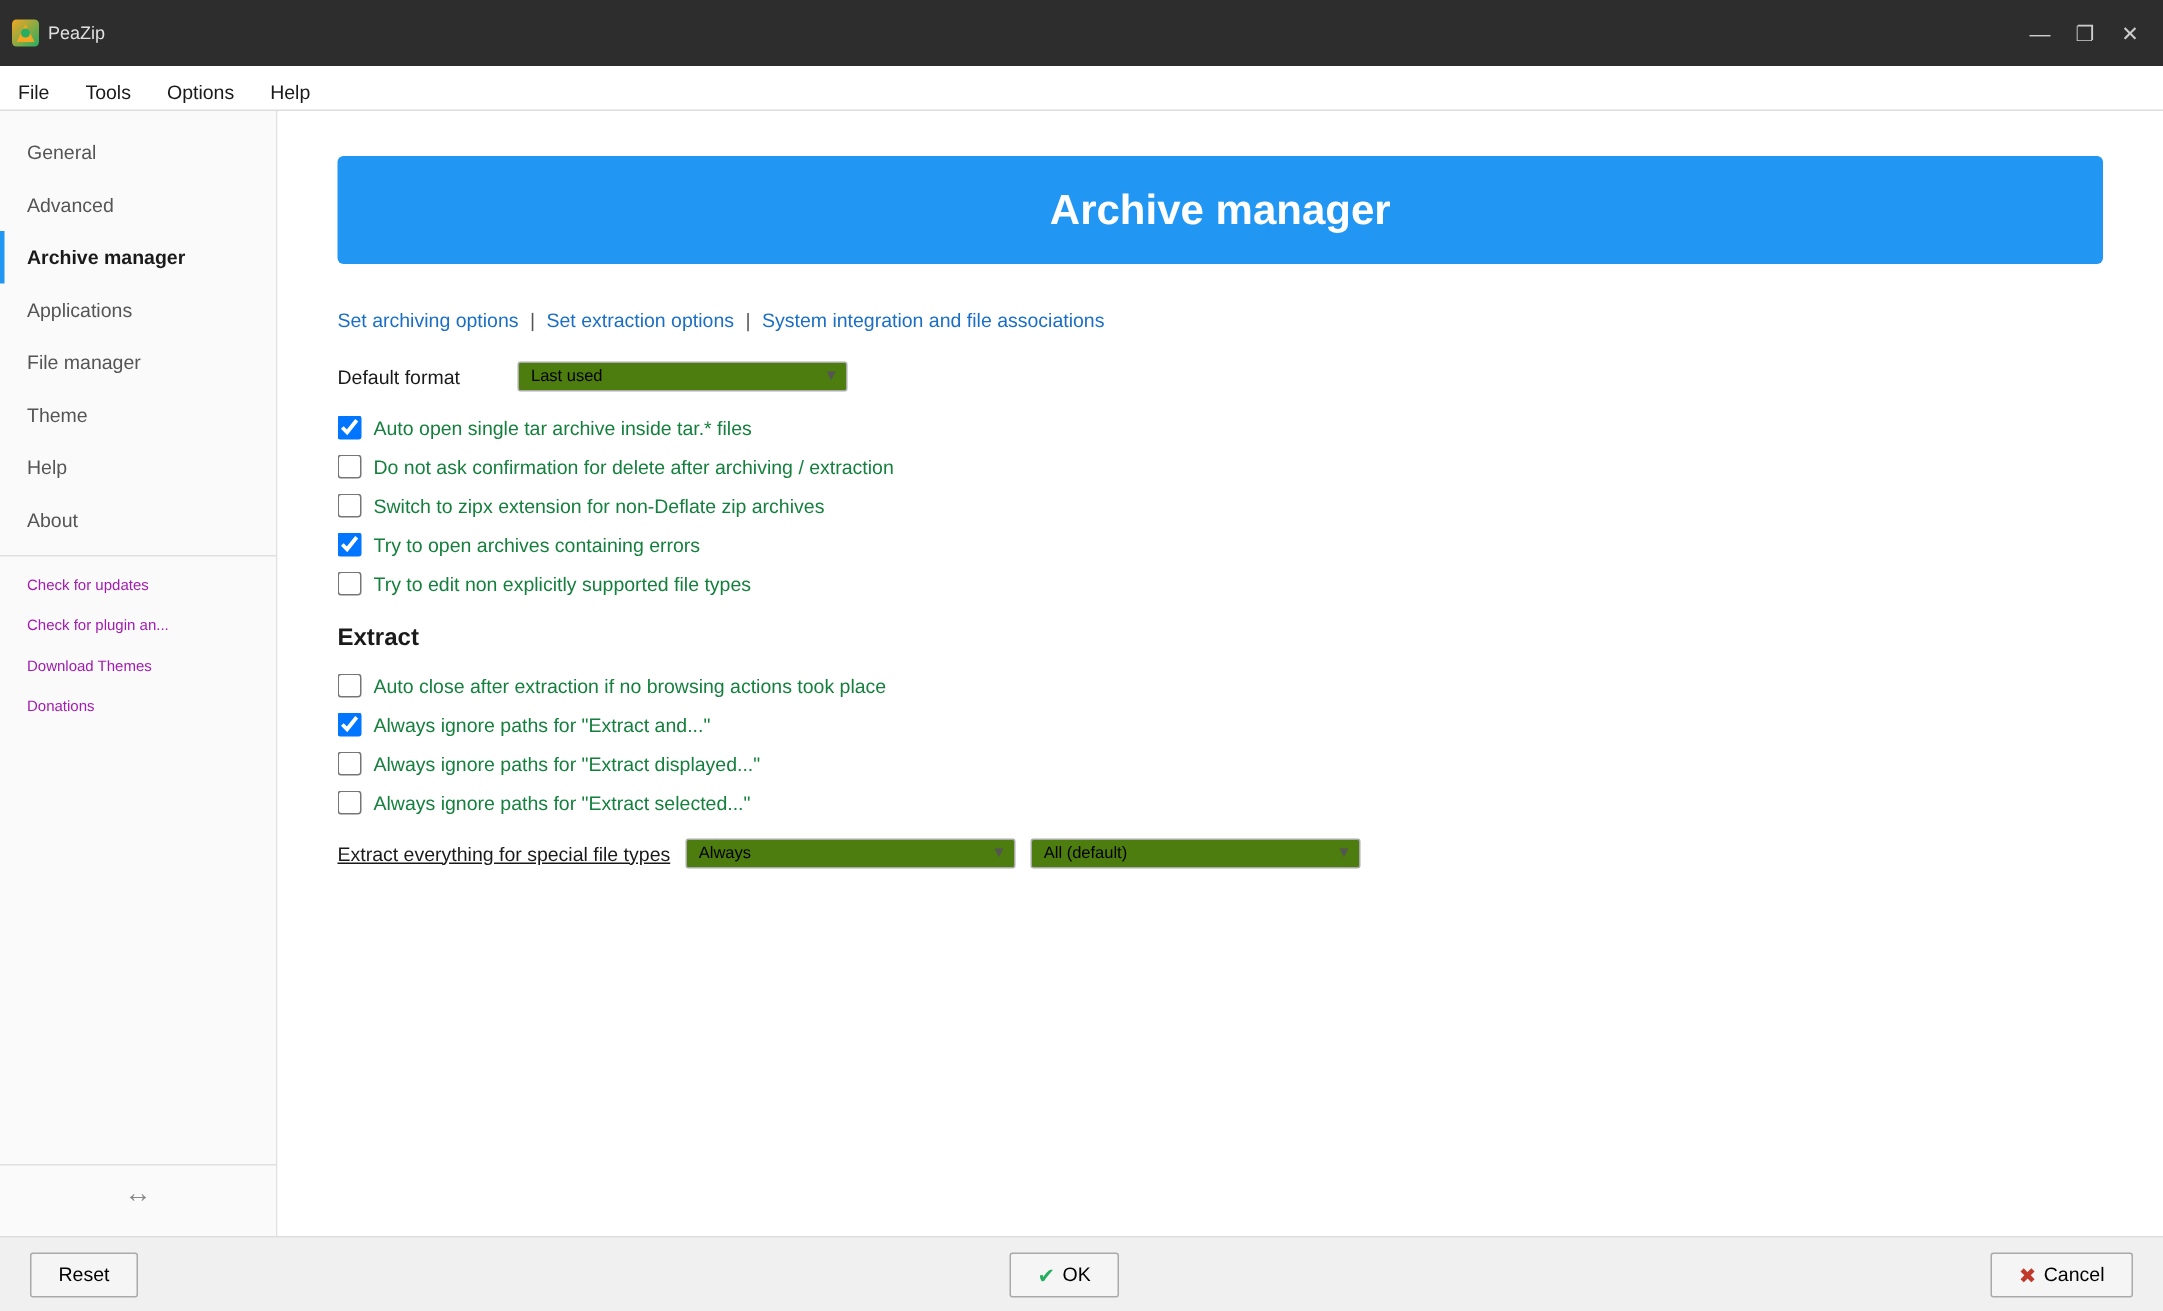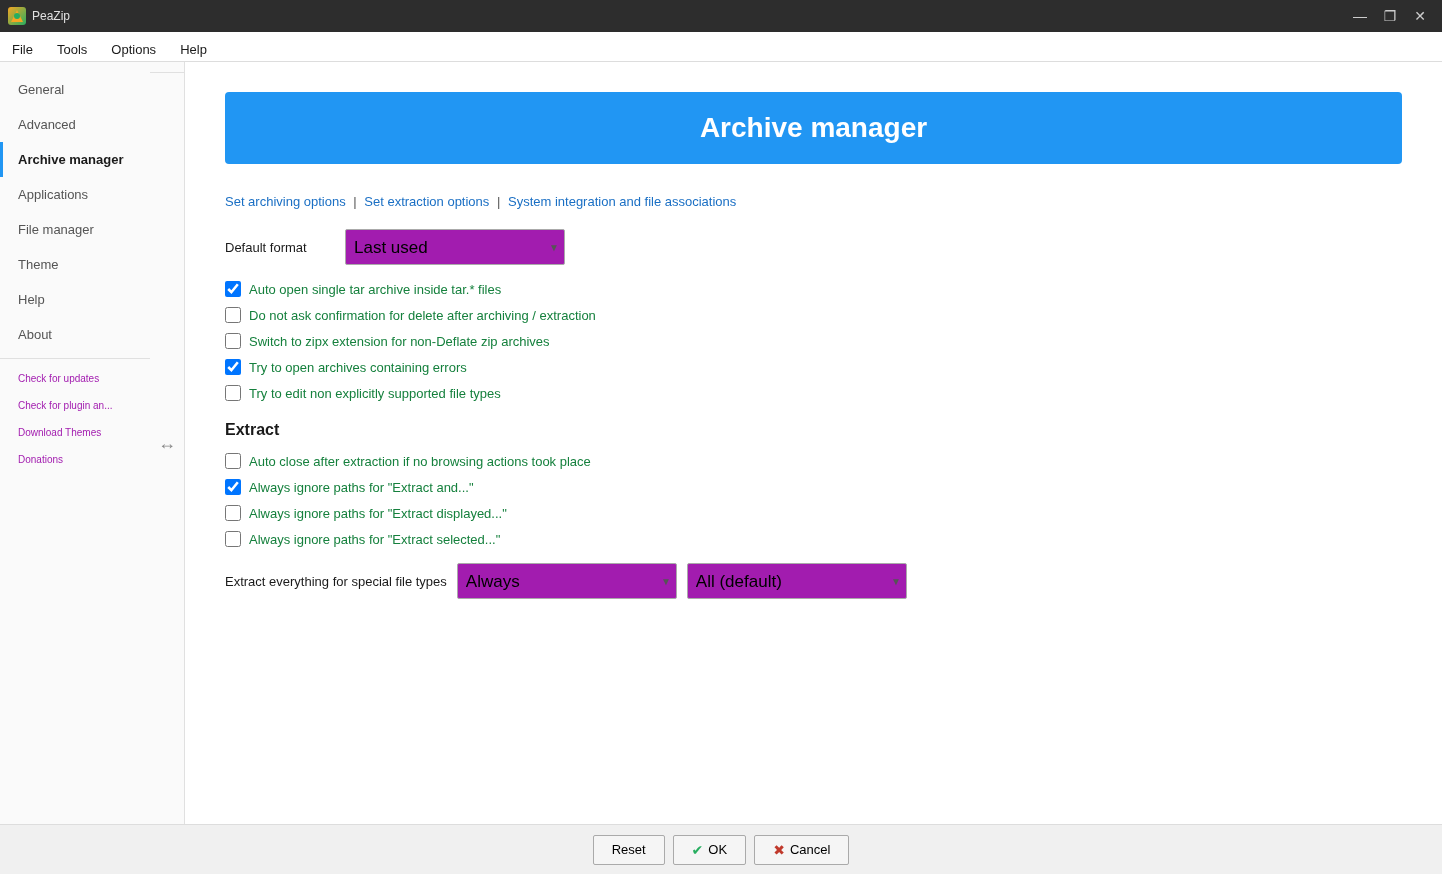--- a/index.html
+++ b/index.html
@@ -1,34 +1,34 @@
 <!DOCTYPE html>
 <html><head>
   <meta charset="utf-8">
   <style>
     * { box-sizing: border-box; margin: 0; padding: 0; }
     body { font-family: 'Segoe UI', Arial, sans-serif; font-size: 13px; background: #f0f0f0; width: 1442px; height: 874px; overflow: hidden; display: flex; flex-direction: column; }
 
     
-    .titlebar { background: #2d2d2d; height: 32px; display: flex; align-items: center; justify-content: space-between; padding: 0 8px; flex-shrink: 0; }
+    .titlebar { background: #2d2d2d; height: 44px; display: flex; align-items: center; justify-content: space-between; padding: 0 8px; flex-shrink: 0; }
     .titlebar-left { display: flex; align-items: center; gap: 6px; }
     .app-icon { width: 18px; height: 18px; background: linear-gradient(135deg, #f5a623, #27ae60); border-radius: 3px; display: flex; align-items: center; justify-content: center; font-size: 10px; color: white; }
     .titlebar-title { color: #e0e0e0; font-size: 12px; }
     .titlebar-controls { display: flex; gap: 2px; }
     .titlebar-btn { width: 28px; height: 24px; background: transparent; border: none; cursor: pointer; color: #ccc; font-size: 14px; display: flex; align-items: center; justify-content: center; }
 
     
     .menubar { background: #ffffff; height: 30px; display: flex; align-items: flex-end; border-bottom: 1px solid #ddd; flex-shrink: 0; }
     .menu-item { padding: 4px 12px; cursor: pointer; font-size: 13px; color: #1a1a1a; }
 
     
     .main-layout { display: flex; flex: 1; overflow: hidden; background: #ffffff; }
 
     
-    .sidebar { width: 185px; background: #fafafa; border-right: 1px solid #e0e0e0; padding: 10px 0; display: flex; flex-direction: row; flex-shrink: 0; }
+    .sidebar { width: 185px; background: #fafafa; border-right: 1px solid #e0e0e0; padding: 10px 0; display: flex; flex-direction: column; flex-shrink: 0; }
     .sidebar-nav { flex: 1; }
     .sidebar-item { padding: 10px 18px; cursor: pointer; color: #555; font-size: 13px; }
     .sidebar-item.active { color: #1a1a1a; font-weight: 600; border-left: 3px solid #2196f3; padding-left: 15px; }
     .sidebar-link { padding: 8px 18px; cursor: pointer; color: #a21caf; font-size: 10px; text-decoration: none; display: block; }
     .sidebar-divider { height: 1px; background: #e0e0e0; margin: 6px 0; }
     .sidebar-bottom { padding: 8px 0; border-top: 1px solid #e0e0e0; display: flex; align-items: center; justify-content: center; padding: 8px; }
     .sidebar-arrows { color: #888; font-size: 18px; cursor: pointer; }
 
     
     .content { flex: 1; padding: 30px 40px; overflow-y: auto; background: #ffffff; }
@@ -38,38 +38,38 @@
     .page-header h1 { color: #ffffff; font-size: 28px; font-weight: 600; }
 
     
     .links-row { margin-bottom: 20px; font-size: 13px; }
     .links-row a { color: #1a6fc4; text-decoration: none; cursor: pointer; }
     .links-row span { color: #555; margin: 0 4px; }
 
     
     .form-row { display: flex; align-items: center; margin-bottom: 16px; gap: 0; }
     .form-label { color: #1a1a1a; font-size: 13px; min-width: 120px; }
-    .form-select { height: 36px; padding: 2px 8px; border: 1px solid #aaa; background: #a21caf; font-size: 17px; cursor: pointer; min-width: 220px; border-radius: 2px; appearance: none; padding-right: 24px; }
+    .form-select { height: 20px; padding: 2px 8px; border: 1px solid #aaa; background: #4d7c0f; font-size: 11px; cursor: pointer; min-width: 220px; border-radius: 2px; appearance: none; padding-right: 24px; }
     .select-wrapper { position: relative; display: inline-block; }
     .select-wrapper::after { content: '▼'; position: absolute; right: 6px; top: 50%; transform: translateY(-50%); font-size: 10px; color: #555; pointer-events: none; }
 
     
     .checkbox-row { display: flex; align-items: center; gap: 8px; margin-bottom: 10px; }
     .checkbox-row input[type="checkbox"] { width: 16px; height: 16px; cursor: pointer; }
     .checkbox-row label { font-size: 13px; color: #15803d; cursor: pointer; }
 
     
     .section-heading { font-size: 16px; font-weight: 700; color: #1a1a1a; margin: 20px 0 14px 0; }
 
     
     .extract-row { display: flex; align-items: center; gap: 10px; margin-top: 16px; flex-wrap: wrap; }
-    .extract-label { font-size: 13px; color: #1a1a1a; }
-
-    
-    .bottom-bar { background: #f0f0f0; border-top: 1px solid #ddd; height: 50px; display: flex; align-items: center; justify-content: center; padding: 0 20px; gap: 8px; flex-shrink: 0; }
+    .extract-label { font-size: 13px; color: #1a1a1a; text-decoration: underline; }
+
+    
+    .bottom-bar { background: #f0f0f0; border-top: 1px solid #ddd; height: 50px; display: flex; align-items: center; justify-content: space-between; padding: 0 20px; gap: 8px; flex-shrink: 0; }
     .btn { height: 30px; padding: 0 18px; border: 1px solid #aaa; background: #f5f5f5; cursor: pointer; font-size: 13px; border-radius: 2px; display: flex; align-items: center; gap: 5px; }
     .btn-icon { font-size: 14px; }
   </style>
 </head>
 <body>
 
 <div class="titlebar">
   <div class="titlebar-left">
     <div class="app-icon">
       <svg width="14" height="14" viewBox="0 0 14 14">

